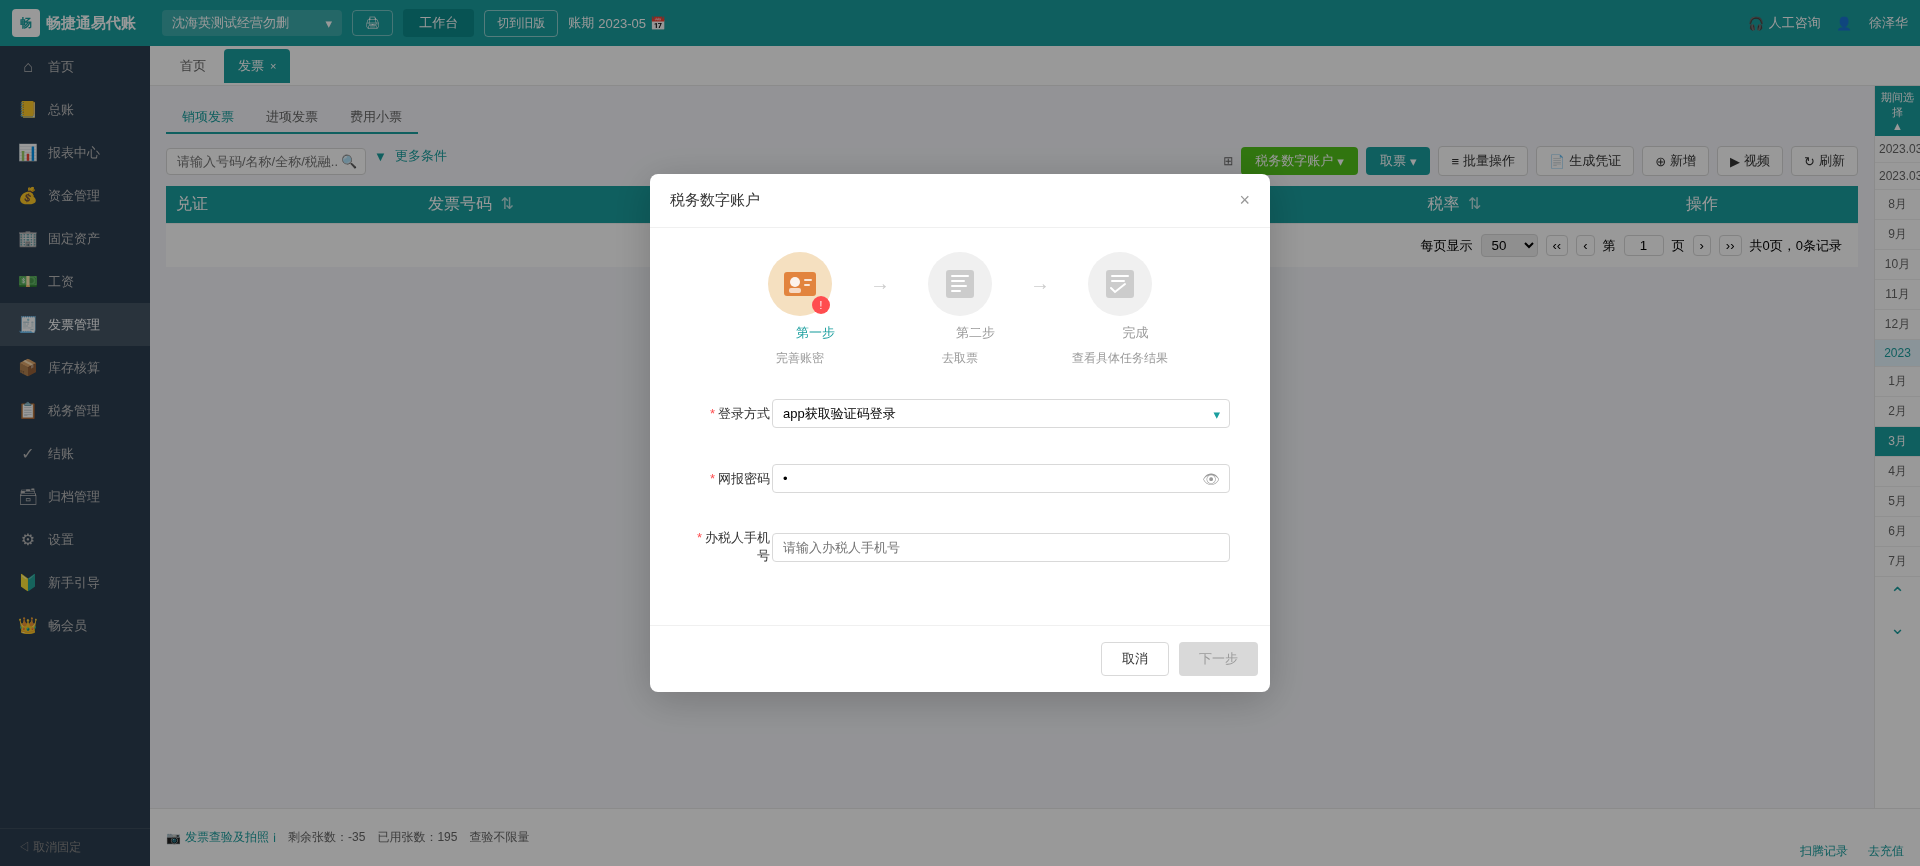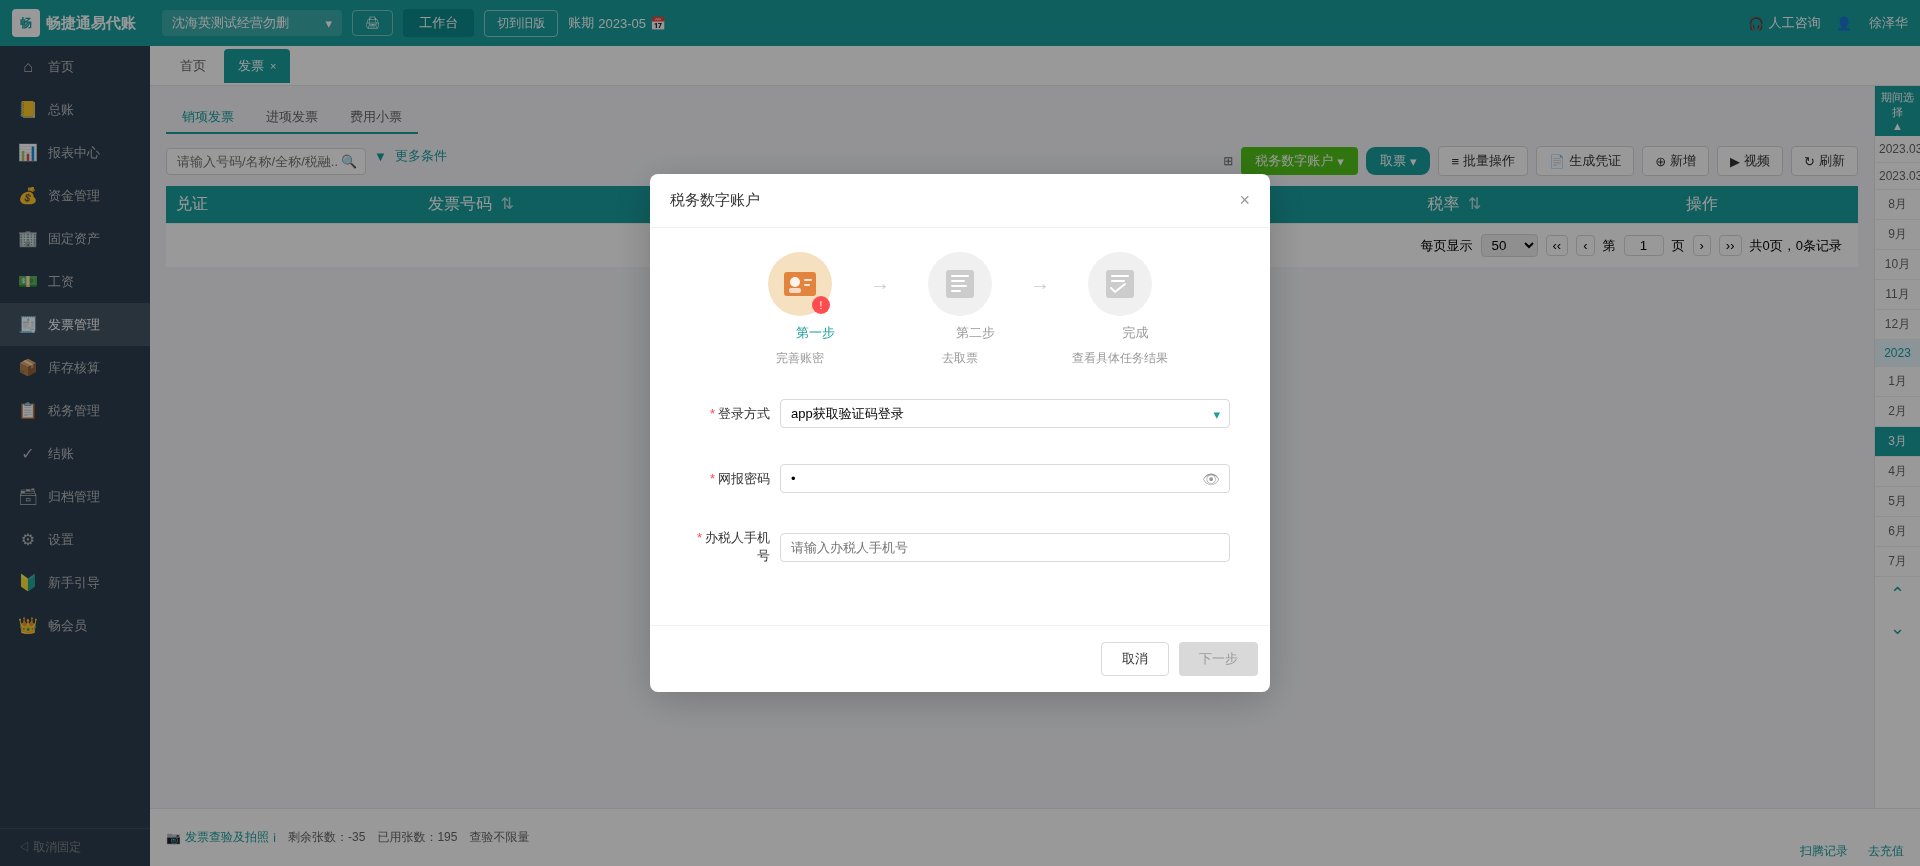--- a/index.html
+++ b/index.html
@@ -202,21 +202,21 @@
       justify-content: space-between;
     }
     .toolbar-left { display: flex; align-items: center; gap: 8px; }
     .toolbar-right { display: flex; align-items: center; gap: 8px; }
 
     .btn-teal {
       background: #1a9e9e;
       color: #fff;
       border: none;
       padding: 5px 14px;
-      border-radius: 9px;
+      border-radius: 4px;
       cursor: pointer;
       font-size: 13px;
       display: flex; align-items: center; gap: 4px;
     }
     .btn-green {
       background: #52c41a;
       color: #fff;
       border: none;
       padding: 5px 14px;
       border-radius: 4px;
@@ -409,21 +409,21 @@
       margin-top: 20px;
       color: #ccc;
       font-size: 20px;
     }
 
     
     .form-row {
       display: flex;
       align-items: center;
       margin-bottom: 36px;
-      gap: 10px;
+      gap: 2px;
     }
     .form-label {
       width: 80px;
       font-size: 13px;
       color: #333;
       text-align: right;
       flex-shrink: 0;
     }
     .form-label.required::before {
       content: '*';

